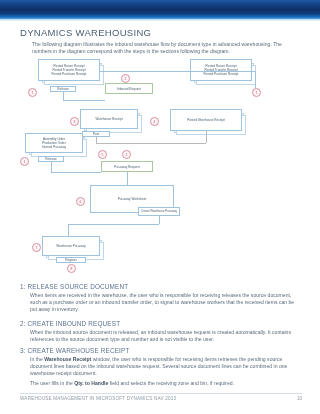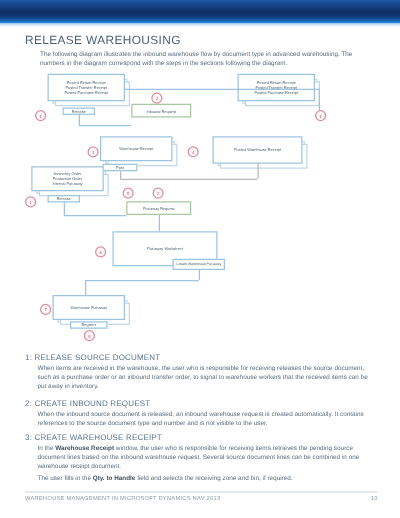--- a/index.html
+++ b/index.html
@@ -57,21 +57,21 @@
   .footer-pg{position:absolute;right:18px;top:396px;font-size:4.6px;color:#8d9aa6;}
 </style>
 </head>
 <body>
 
 <div class="page">
 
   <div class="banner"></div>
   <div class="banner-line"></div>
 
-  <div class="h1">RELEASE WAREHOUSING</div>
+  <div class="h1">DYNAMICS WAREHOUSING</div>
   <div class="intro">The following diagram illustrates the inbound warehouse flow by document type in advanced warehousing. The numbers in the diagram correspond with the steps in the sections following the diagram.</div>
 
   <div class="diagram">
 
     <div class="box shadowstack" style="left:18px;top:2px;width:62px;height:22px;white-space:pre-line;">Posted Return Receipt
 Posted Transfer Receipt
 Posted Purchase Receipt</div>
     <div class="marker" style="left:8px;top:31px;">1</div>
     <div class="smallbox" style="left:30px;top:29px;width:26px;height:6px;">Release</div>
 

